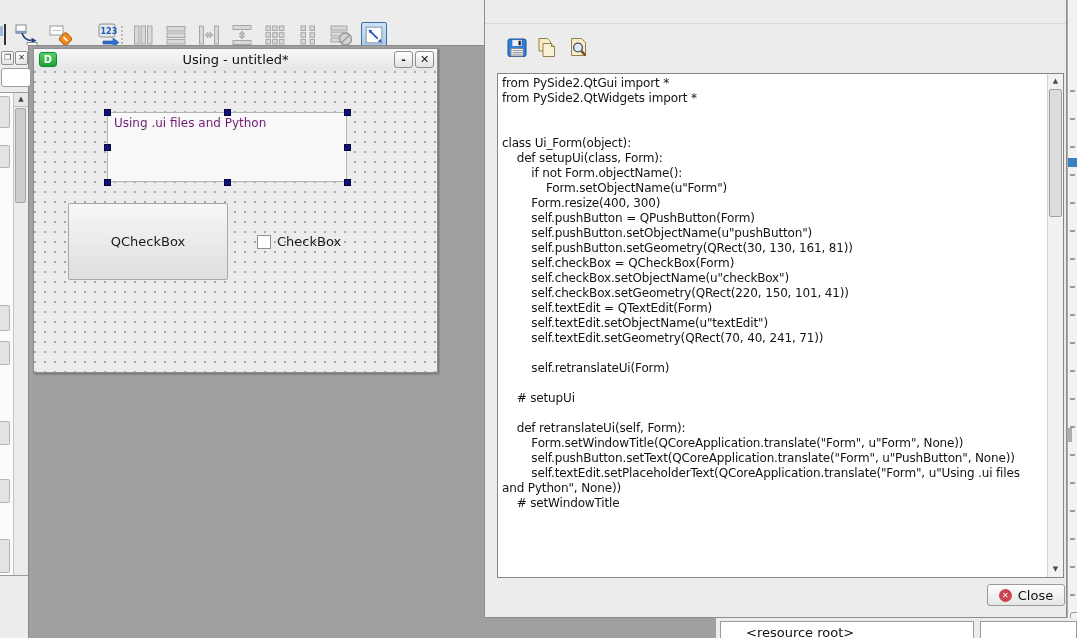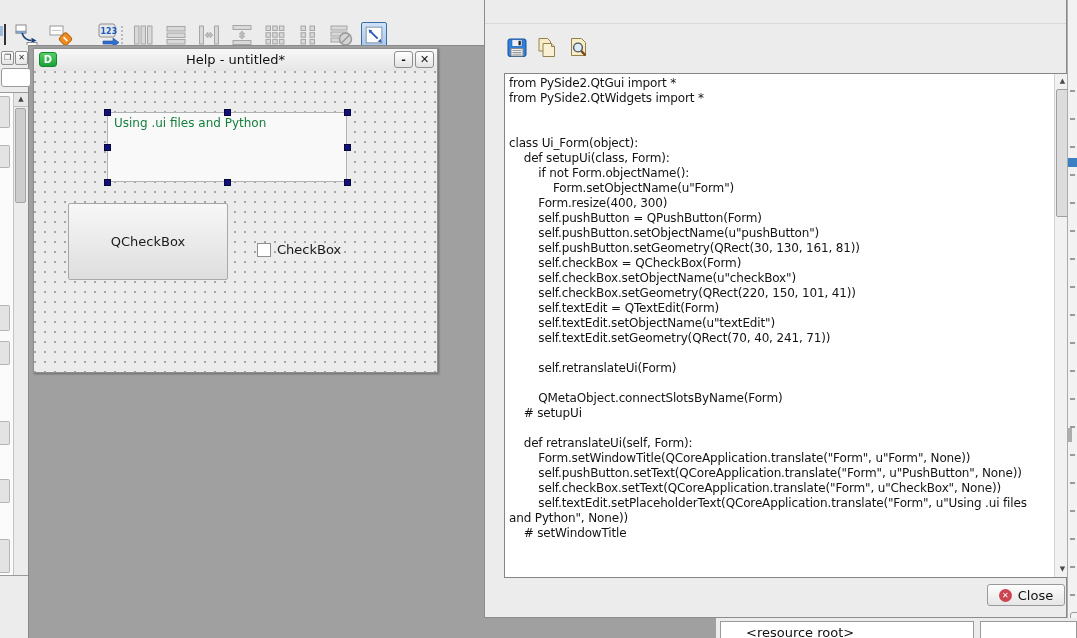--- a/index.html
+++ b/index.html
@@ -49,36 +49,36 @@
              background:linear-gradient(#55cf67,#1f9f38);border:1px solid #148a2e;box-sizing:border-box;
              color:#fff;font-size:10px;font-weight:bold;text-align:center;line-height:13px;}
   .win-btn{position:absolute;top:2px;width:19px;height:17px;border:1px solid #8f8f8f;border-radius:3px;
            background:linear-gradient(#fff,#e3e3e3);box-sizing:border-box;text-align:center;
            font-size:11px;font-weight:bold;color:#111;line-height:15px;}
   .form-canvas{position:absolute;left:0;top:22px;right:0;bottom:0;background-color:#ececec;
                background-image:radial-gradient(circle,#a6a6a6 1px,transparent 1.1px);
                background-size:10px 10px;background-position:6px 6px;}
   .w-textedit{position:absolute;left:73px;top:63px;width:240px;height:70px;background:#f9f9f9;
               border:1px solid #b3b3b3;box-sizing:border-box;}
-  .w-textedit .ph{padding:3px 6px;font-size:12px;color:#15803d;}
+  .w-textedit .ph{padding:3px 6px;font-size:12px;color:#701a75;}
   .handle{position:absolute;width:7px;height:7px;background:#11117c;border:1px solid #06063a;box-sizing:border-box;}
   .w-pushbtn{position:absolute;left:34px;top:154px;width:160px;height:77px;border:1px solid #a8a8a8;
              border-radius:2px;background:linear-gradient(#f7f7f7,#dedede);box-sizing:border-box;
              display:flex;align-items:center;justify-content:center;font-size:13px;color:#1a1a1a;}
-  .w-checkbox{position:absolute;left:223px;top:193px;display:flex;align-items:flex-end;gap:6px;}
+  .w-checkbox{position:absolute;left:223px;top:185px;display:flex;align-items:flex-end;gap:6px;}
   .cb-ind{width:14px;height:14px;background:#fff;border:1px solid #8f8f8f;box-sizing:border-box;}
   .cb-label{font-size:13px;color:#1a1a1a;}
 
   
   .dialog{position:absolute;left:484px;top:0;width:583px;height:618px;background:#ececec;
           border-left:1px solid #8c8c8c;border-right:1px solid #8c8c8c;border-bottom:1px solid #8c8c8c;box-sizing:border-box;}
   .dialog .topline{position:absolute;left:0;top:23px;right:0;height:1px;background:#d9d9d9;}
   .dlg-tool{position:absolute;top:37px;width:22px;height:22px;}
   .code-area{position:absolute;left:12px;top:73px;width:567px;height:505px;background:#fff;
-             border:1px solid #82868b;box-sizing:border-box;overflow:hidden;margin-left:7px;}
+             border:1px solid #82868b;box-sizing:border-box;overflow:hidden;}
   .code-text{position:absolute;left:4px;top:2px;right:17px;bottom:2px;overflow:hidden;}
   .code-line{height:15px;white-space:pre;font-family:"DejaVu Sans","Liberation Sans",sans-serif;
              font-size:12px;line-height:15px;letter-spacing:-0.15px;color:#141414;}
   .vscroll{position:absolute;right:0;top:0;width:16px;height:100%;background:#f1f1f1;border-left:1px solid #d2d2d2;box-sizing:border-box;}
   .vscroll .arr{position:absolute;left:0;width:100%;height:15px;text-align:center;font-size:7px;color:#4a4a4a;line-height:14px;}
   .vscroll .arr.up{top:0;}
   .vscroll .arr.down{bottom:0;}
   .vscroll .thumb{position:absolute;left:1px;top:15px;width:13px;height:128px;background:#dcdcdc;
                   border:1px solid #9f9f9f;border-radius:2px;box-sizing:border-box;}
   .close-btn{position:absolute;left:502px;top:584px;width:78px;height:22px;border:1px solid #9a9a9a;border-radius:3px;
@@ -243,21 +243,21 @@
       <div class="dock-scroll">
         <div class="up">▲</div>
         <div class="thumb"></div>
       </div>
     </div>
   </div>
 
   <div class="form-win">
     <div class="form-titlebar">
       <div class="form-icon">D</div>
-      <div class="form-title">Help - untitled*</div>
+      <div class="form-title">Using - untitled*</div>
       <div class="win-btn" style="right:24px">-</div>
       <div class="win-btn" style="right:3px">✕</div>
     </div>
     <div class="form-canvas"></div>
 
     <div class="w-textedit">
       <div class="ph">Using .ui files and Python</div>
     </div>
 
     <div class="handle" style="left:70px;top:60px"></div>
@@ -324,27 +324,25 @@
           <div class="code-line">        self.pushButton.setGeometry(QRect(30, 130, 161, 81))</div>
           <div class="code-line">        self.checkBox = QCheckBox(Form)</div>
           <div class="code-line">        self.checkBox.setObjectName(u"checkBox")</div>
           <div class="code-line">        self.checkBox.setGeometry(QRect(220, 150, 101, 41))</div>
           <div class="code-line">        self.textEdit = QTextEdit(Form)</div>
           <div class="code-line">        self.textEdit.setObjectName(u"textEdit")</div>
           <div class="code-line">        self.textEdit.setGeometry(QRect(70, 40, 241, 71))</div>
           <div class="code-line"></div>
           <div class="code-line">        self.retranslateUi(Form)</div>
           <div class="code-line"></div>
-          <div class="code-line">        QMetaObject.connectSlotsByName(Form)</div>
           <div class="code-line">    # setupUi</div>
           <div class="code-line"></div>
           <div class="code-line">    def retranslateUi(self, Form):</div>
           <div class="code-line">        Form.setWindowTitle(QCoreApplication.translate("Form", u"Form", None))</div>
           <div class="code-line">        self.pushButton.setText(QCoreApplication.translate("Form", u"PushButton", None))</div>
-          <div class="code-line">        self.checkBox.setText(QCoreApplication.translate("Form", u"CheckBox", None))</div>
           <div class="code-line">        self.textEdit.setPlaceholderText(QCoreApplication.translate("Form", u"Using .ui files</div>
           <div class="code-line">and Python", None))</div>
           <div class="code-line">    # setWindowTitle</div>
         </div>
       <div class="vscroll">
         <div class="arr up">▲</div>
         <div class="thumb"></div>
         <div class="arr down">▼</div>
       </div>
     </div>

